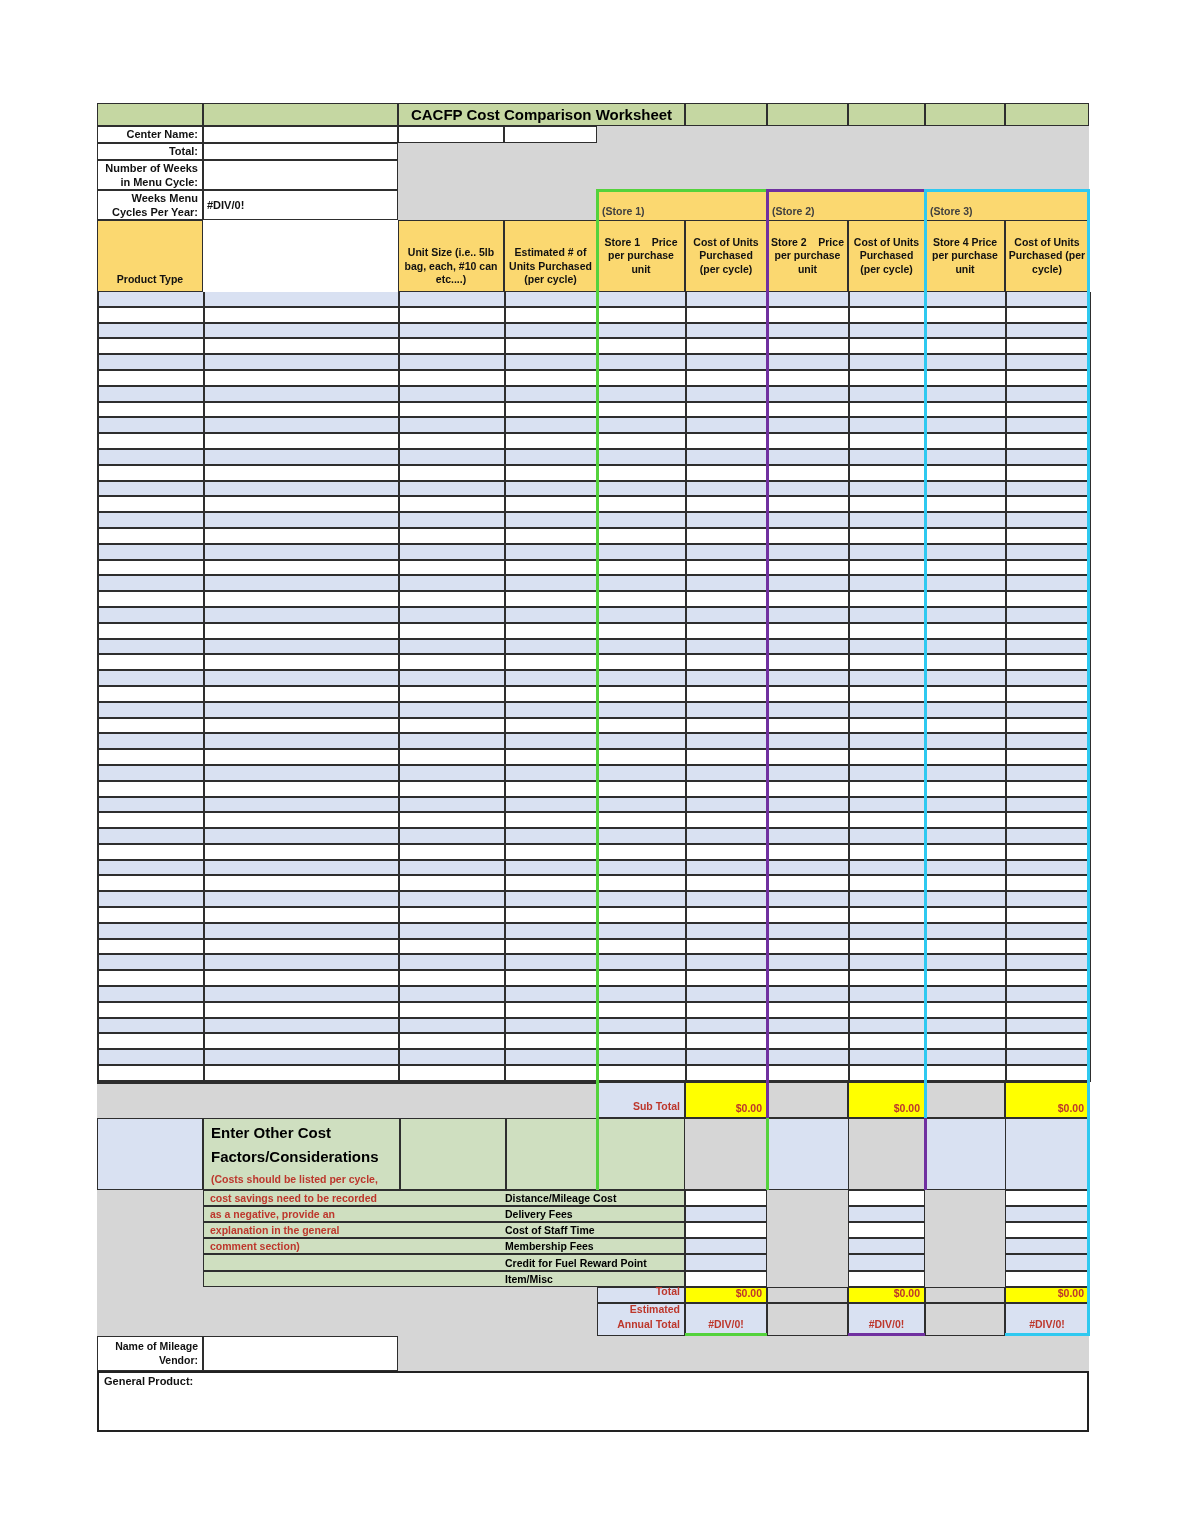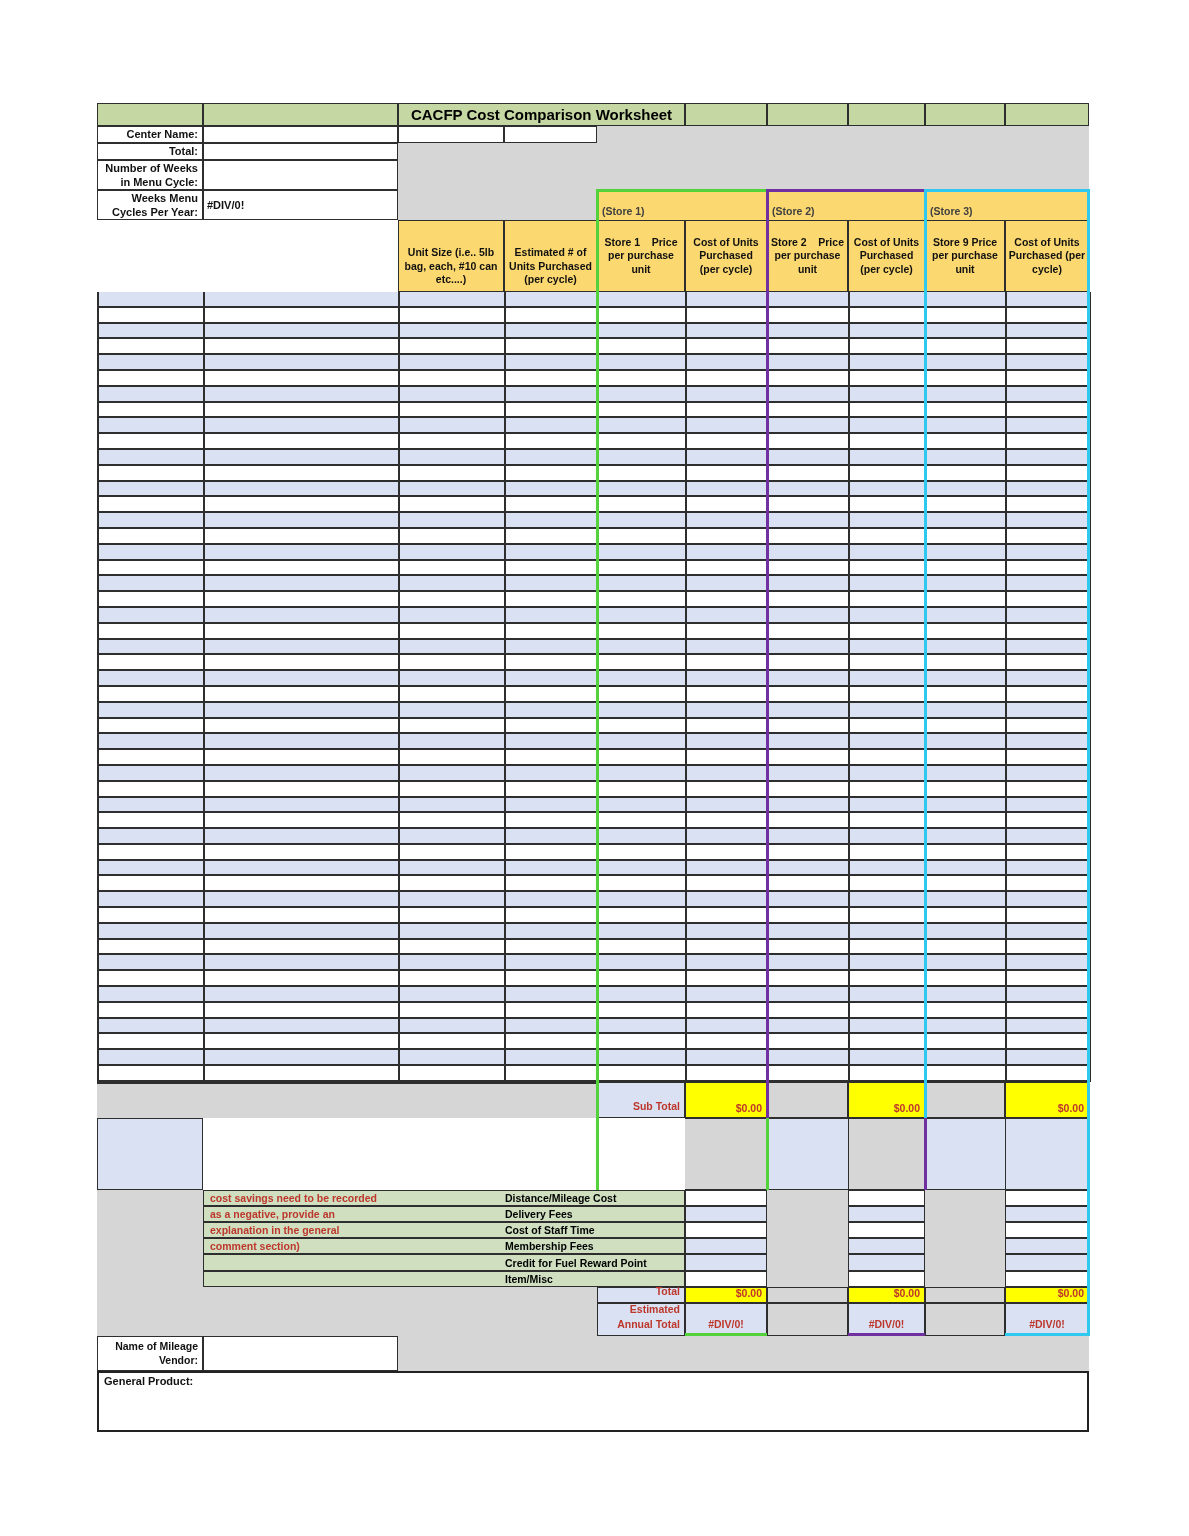--- a/index.html
+++ b/index.html
@@ -76,27 +76,28 @@
   <div class="cell lab" style="left:97px;top:160px;width:106px;height:30px">Number of Weeks in Menu Cycle:</div>
   <div class="cell white" style="left:203px;top:160px;width:195px;height:30px"></div>
 
   <div class="cell lab" style="left:97px;top:190px;width:106px;height:30px">Weeks Menu Cycles Per Year:</div>
   <div class="cell valbold" style="left:203px;top:190px;width:195px;height:30px">#DIV/0!</div>
 
   <div class="cell band" style="left:597px;top:190px;width:170px;height:30px">(Store 1)</div>
   <div class="cell band" style="left:767px;top:190px;width:158px;height:30px">(Store 2)</div>
   <div class="cell band" style="left:925px;top:190px;width:164px;height:30px">(Store 3)</div>
 
+  <div class="cell yh hbot" style="left:97px;top:220px;width:106px;height:72px">Product Type</div>
   <div class="cell yh hbot" style="left:398px;top:220px;width:106px;height:72px">Unit Size (i.e.. 5lb bag, each, #10 can etc....)</div>
   <div class="cell yh hbot" style="left:504px;top:220px;width:93px;height:72px">Estimated # of Units Purchased (per cycle)</div>
   <div class="cell yh hmid" style="left:597px;top:220px;width:88px;height:72px">Store 1&nbsp;&nbsp;&nbsp;&nbsp;Price per purchase unit</div>
   <div class="cell yh hmid" style="left:685px;top:220px;width:82px;height:72px">Cost of Units Purchased  (per cycle)</div>
   <div class="cell yh hmid" style="left:767px;top:220px;width:81px;height:72px">Store 2&nbsp;&nbsp;&nbsp;&nbsp;Price per purchase unit</div>
   <div class="cell yh hmid" style="left:848px;top:220px;width:77px;height:72px">Cost of Units Purchased (per cycle)</div>
-  <div class="cell yh hmid" style="left:925px;top:220px;width:80px;height:72px">Store 9 Price per purchase unit</div>
+  <div class="cell yh hmid" style="left:925px;top:220px;width:80px;height:72px">Store 4 Price per purchase unit</div>
   <div class="cell yh hmid" style="left:1005px;top:220px;width:84px;height:72px">Cost of Units Purchased  (per cycle)</div>
 
   <div class="dtable" id="data-rows" style="left:97px;top:292px;width:992px;height:790px">
       <div class="drow b">
         <div class="dcell" style="width: 106px;"></div>
         <div class="dcell" style="width: 195px;"></div>
         <div class="dcell" style="width: 106px;"></div>
         <div class="dcell" style="width: 93px;"></div>
         <div class="dcell" style="width: 88px;"></div>
         <div class="dcell" style="width: 82px;"></div>
@@ -698,20 +699,26 @@
   <div class="hline" style="left:97px;top:1082px;width:992px;height:2px"></div>
 
   <div class="cell blue sumlab" style="left:597px;top:1082px;width:88px;height:36px">Sub Total</div>
   <div class="cell ylw money" style="left:685px;top:1082px;width:82px;height:36px">$0.00</div>
   <div class="cell grayc" style="left:767px;top:1082px;width:81px;height:36px"></div>
   <div class="cell ylw money" style="left:848px;top:1082px;width:77px;height:36px">$0.00</div>
   <div class="cell grayc" style="left:925px;top:1082px;width:80px;height:36px"></div>
   <div class="cell ylw money" style="left:1005px;top:1082px;width:84px;height:36px">$0.00</div>
 
   <div class="cell blue" style="left:97px;top:1118px;width:106px;height:72px"></div>
+  <div class="cell secgreen" style="left:203px;top:1118px;width:482px;height:72px">
+    <div class="oc-heading">Enter Other Cost Factors/Considerations</div>
+    <div class="oc-note-intro note-red">(Costs should be listed per cycle,</div>
+    <div class="vline" style="left:195px"></div>
+    <div class="vline" style="left:301px"></div>
+  </div>
   <div class="cell grayc tb" style="left:685px;top:1118px;width:82px;height:72px"></div>
   <div class="cell blue tb" style="left:767px;top:1118px;width:81px;height:72px"></div>
   <div class="cell grayc tb lb" style="left:848px;top:1118px;width:77px;height:72px"></div>
   <div class="cell blue tb" style="left:925px;top:1118px;width:80px;height:72px"></div>
   <div class="cell blue tb lb" style="left:1005px;top:1118px;width:84px;height:72px"></div>
 
   <div id="other-cost-rows">
       <div class="cell secgreen costrow" style="left: 203px; top: 1190px; width: 482px; height: 16px;">
         <span class="note note-red">cost savings need to be recorded</span>
         <span class="item-label">Distance/Mileage Cost</span>

